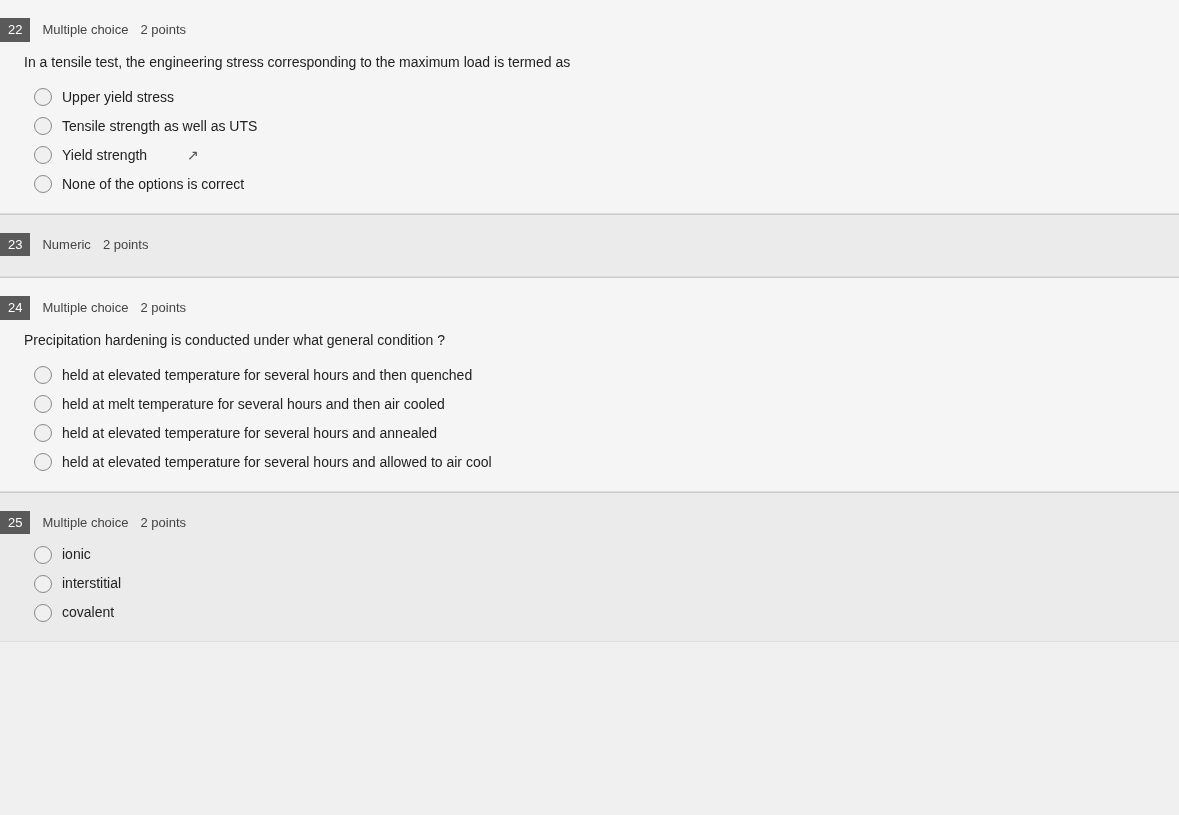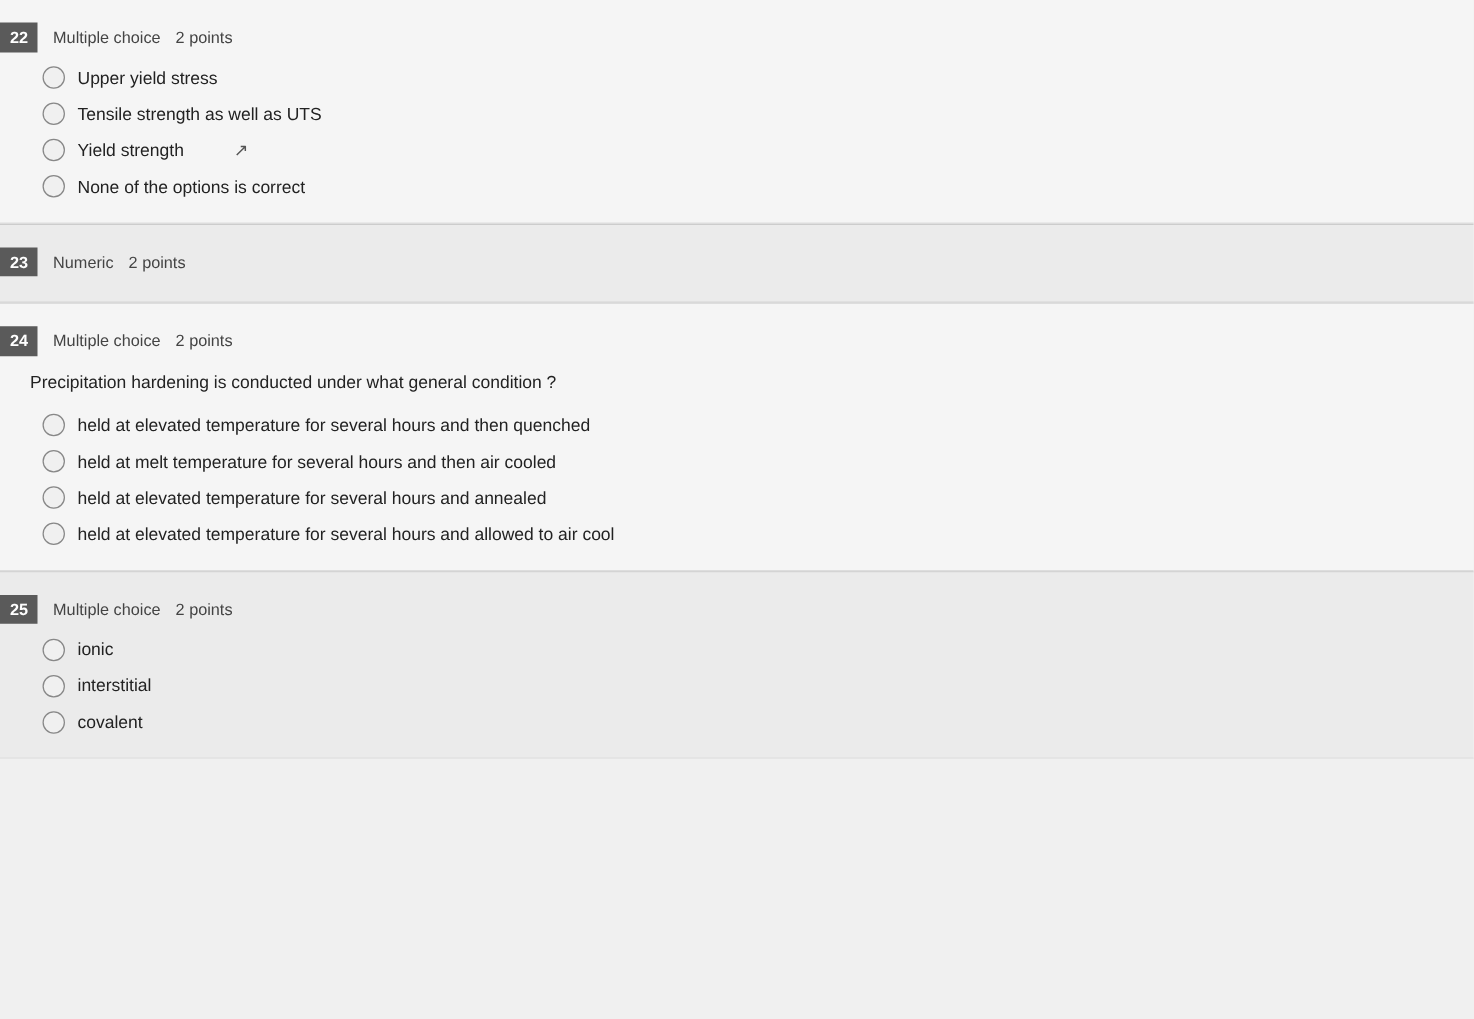--- a/index.html
+++ b/index.html
@@ -31,21 +31,21 @@
     .question-header {
       display: flex;
       align-items: center;
       gap: 12px;
       margin-bottom: 10px;
     }
 
     .question-number {
       background: #5a5a5a;
       color: #fff;
-      font-weight: bold;
+      font-weight: normal;
       font-size: 13px;
       padding: 2px 8px;
       min-width: 30px;
       text-align: center;
     }
 
     .question-type {
       font-size: 13px;
       color: #444;
     }
@@ -131,20 +131,21 @@
 
 <div class="page-container">
 
   <div class="question-block q22-block">
     <div class="question-header">
       <span class="question-number">22</span>
       <span class="question-type">Multiple choice</span>
       <span class="question-points">2 points</span>
     </div>
     <div class="question-body">
+      <div class="question-text">In a tensile test, the engineering stress corresponding to the maximum load is termed as</div>
       <div class="option-row">
         <span class="option-radio"></span>
         <span class="option-label">Upper yield stress</span>
       </div>
       <div class="option-row">
         <span class="option-radio"></span>
         <span class="option-label">Tensile strength as well as UTS</span>
       </div>
       <div class="option-row">
         <span class="option-radio"></span>

